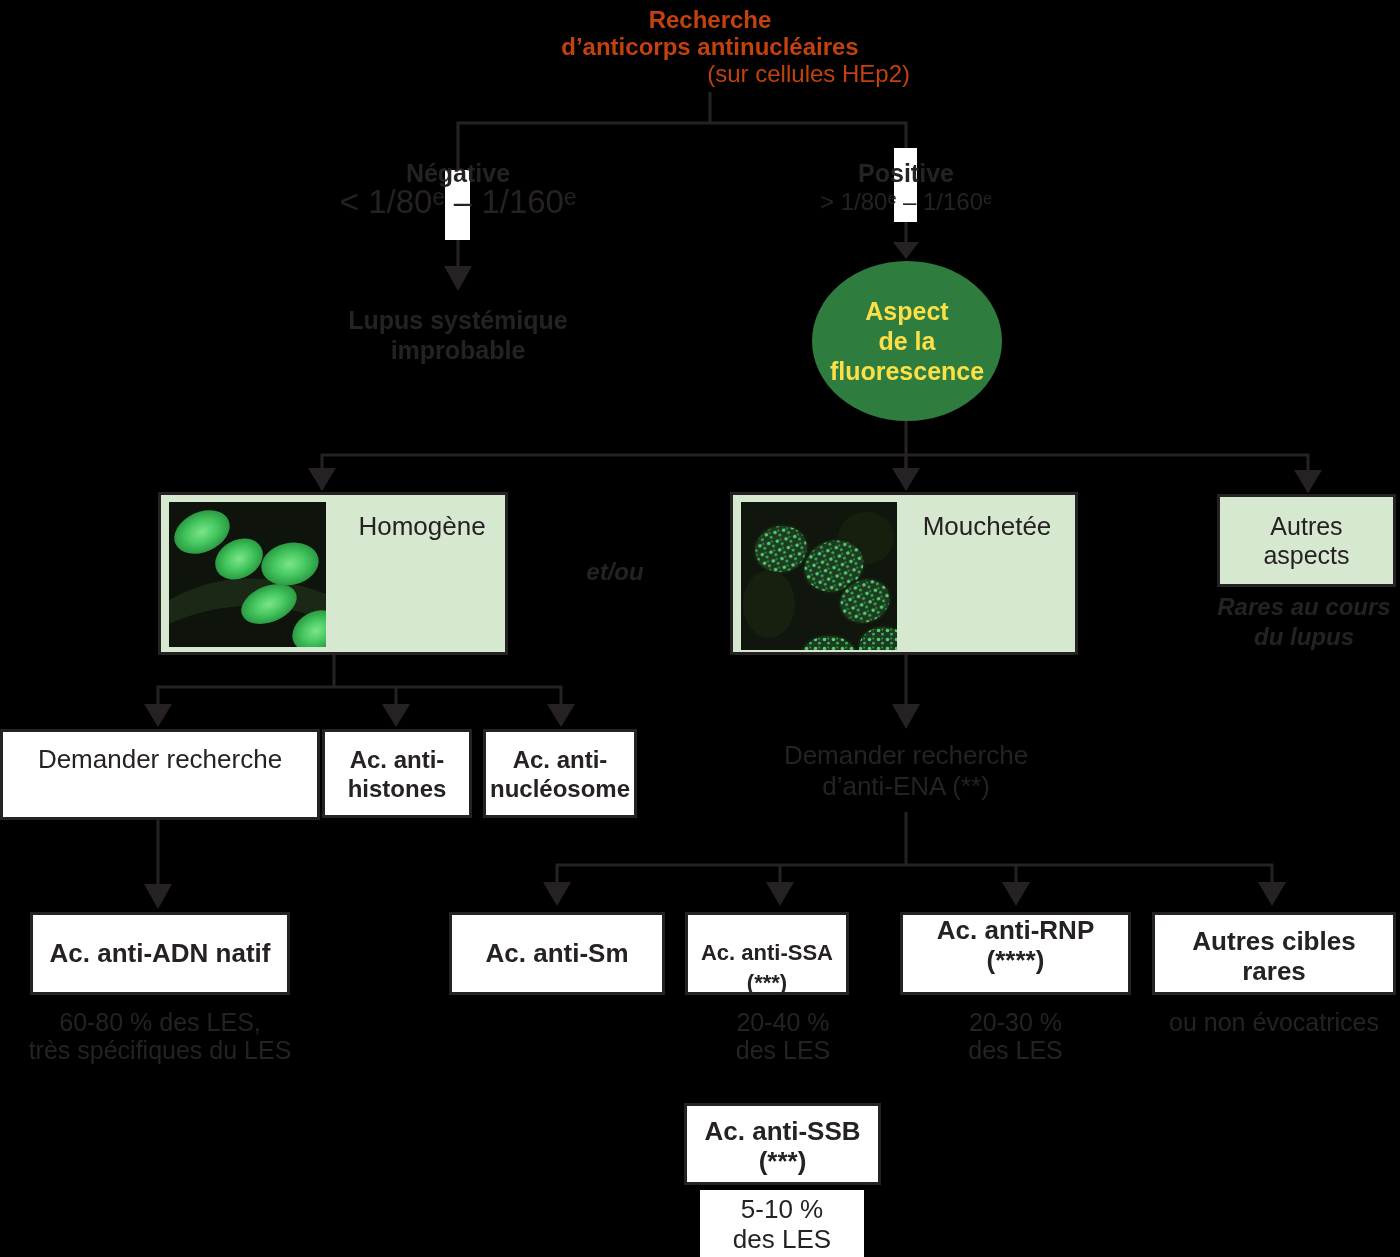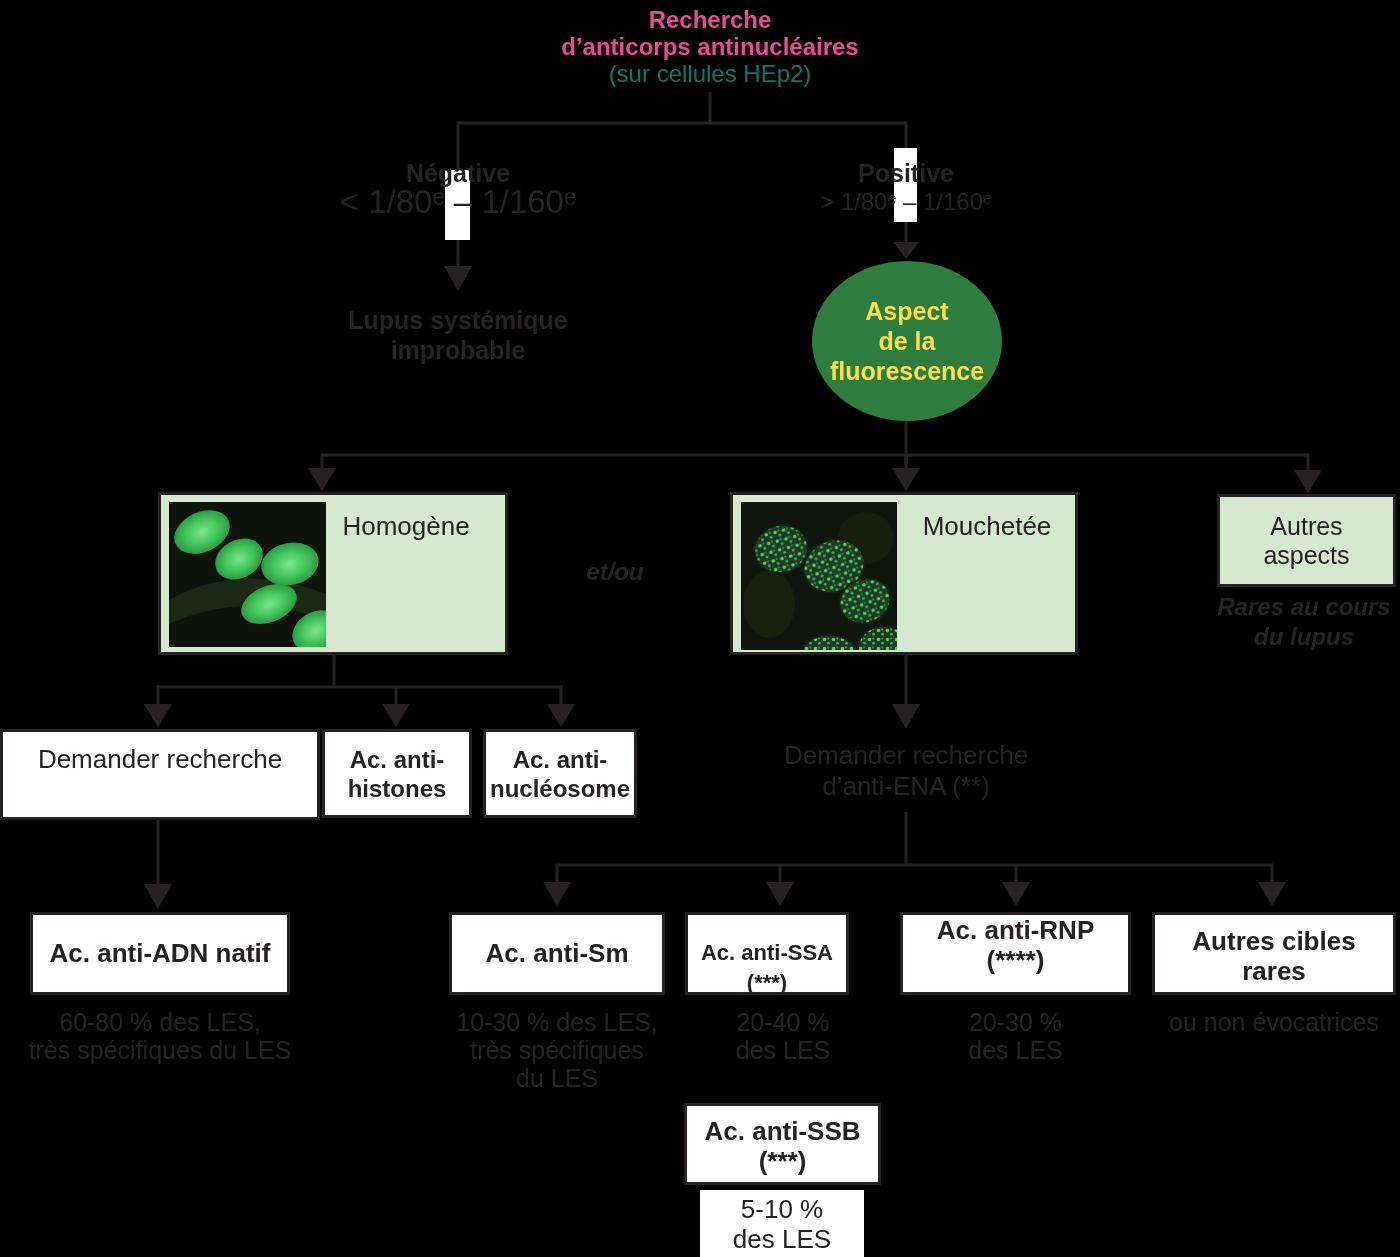--- a/index.html
+++ b/index.html
@@ -1,21 +1,21 @@
 <!DOCTYPE html>
 <html><head>
 <meta charset="utf-8">
 <style>
   html,body{margin:0;padding:0;background:#000;}
   #canvas{position:relative;width:1400px;height:1257px;background:#000;overflow:hidden;
           font-family:"Liberation Sans", sans-serif;color:#262223;}
   .abs{position:absolute;}
   .ctr{text-align:center;}
-  .ink{color:#0f766e;}
-  .red{color:#ec4899;}
+  .ink{color:#c2410c;text-align:right;}
+  .red{color:#c2410c;}
   .gray{color:#8e9093;}
   .bold{font-weight:bold;}
   .ital{font-style:italic;}
   .box-white{position:absolute;background:#ffffff;border:3px solid #262223;box-sizing:border-box;
              color:#262223;text-align:center;}
   .box-white.noborder{border:none;}
   .box-green{position:absolute;background:#d7e8d1;border:3px solid #262223;box-sizing:border-box;
              color:#262223;text-align:center;}
   .flexc{display:flex;flex-direction:column;align-items:center;justify-content:center;}
   #lines{position:absolute;left:0;top:0;}
@@ -106,21 +106,21 @@
         </radialGradient>
       </defs>
       <rect width="157" height="145" fill="#0e130c"></rect>
       <path d="M0 98 Q70 58 157 92 L157 118 Q75 88 0 122 Z" fill="#1b2815"></path>
       <ellipse cx="33" cy="30" rx="29" ry="20" fill="url(#gh)" transform="rotate(-24 33 30)"></ellipse>
       <ellipse cx="70" cy="57" rx="25" ry="19" fill="url(#gh)" transform="rotate(-28 70 57)"></ellipse>
       <ellipse cx="121" cy="62" rx="29" ry="21" fill="url(#gh)" transform="rotate(-12 121 62)"></ellipse>
       <ellipse cx="100" cy="102" rx="29" ry="18" fill="url(#gh)" transform="rotate(-22 100 102)"></ellipse>
       <ellipse cx="147" cy="129" rx="25" ry="19" fill="url(#gh)" transform="rotate(-30 147 129)"></ellipse>
     </svg>
-    <div class="abs" style="left:155px;top:16px;width:180px;font-size:26px;text-align:center;">Homogène</div>
+    <div class="abs" style="left:171px;top:16px;width:180px;font-size:26px;text-align:center;">Homogène</div>
   </div>
 
   <div class="abs ctr bold ital" style="left:555px;top:558px;width:120px;font-size:24px;">et/ou</div>
 
   <div class="box-green" style="left:730px;top:492px;width:348px;height:163px;">
     <svg class="micro" style="left:8px;top:7px;" width="156" height="148" viewBox="0 0 156 148">
       <defs>
         <pattern id="sp" width="9" height="9" patternUnits="userSpaceOnUse">
           <rect width="9" height="9" fill="#1e3a22"></rect>
           <circle cx="2.5" cy="2.5" r="1.8" fill="#4ed168"></circle>
@@ -175,25 +175,20 @@
     <div>Ac. anti-ADN natif</div>
   </div>
   <div class="abs ctr cap" style="left:0px;top:1008px;width:320px;">
     <div>60-80 % des LES,</div>
     <div>très spécifiques du LES</div>
   </div>
 
   <div class="box-white flexc bold" style="left:449px;top:912px;width:216px;height:83px;font-size:26px;">
     <div>Ac. anti-Sm</div>
   </div>
-  <div class="abs ctr cap" style="left:442px;top:1008px;width:230px;">
-    <div>10-30 % des LES,</div>
-    <div>très spécifiques</div>
-    <div>du LES</div>
-  </div>
 
   <div class="box-white bold" style="left:685px;top:912px;width:164px;height:83px;padding-top:23px;font-size:22px;line-height:30px;">
     <div>Ac. anti-SSA</div>
     <div>(***)</div>
   </div>
   <div class="abs ctr cap" style="left:685px;top:1008px;width:196px;">
     <div>20-40 %</div>
     <div>des LES</div>
   </div>
 

